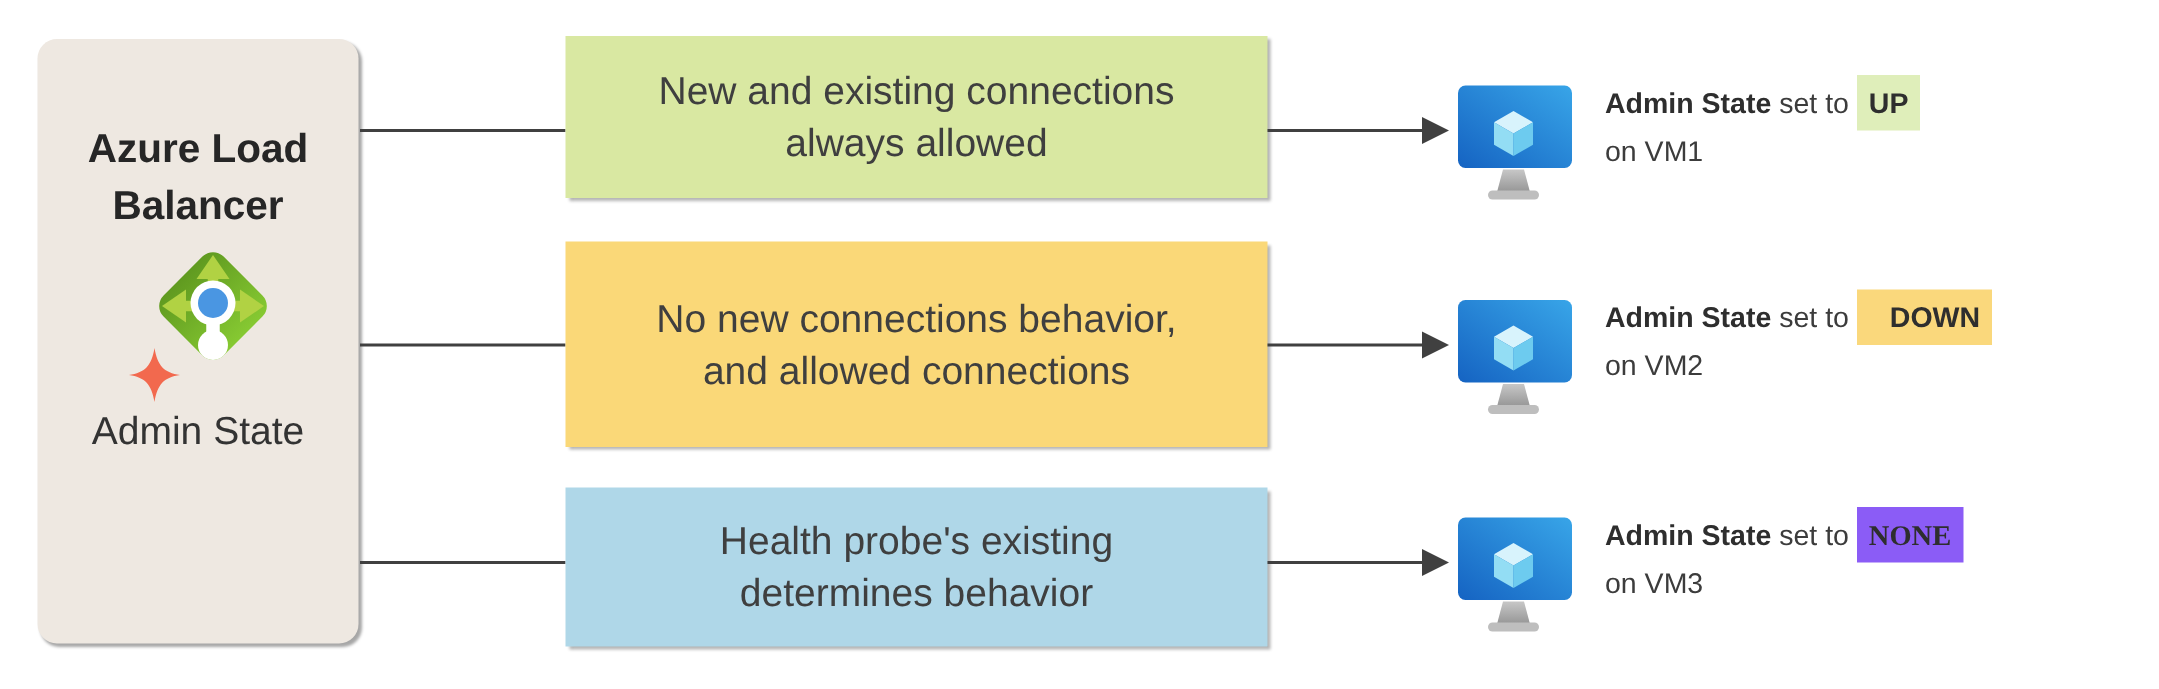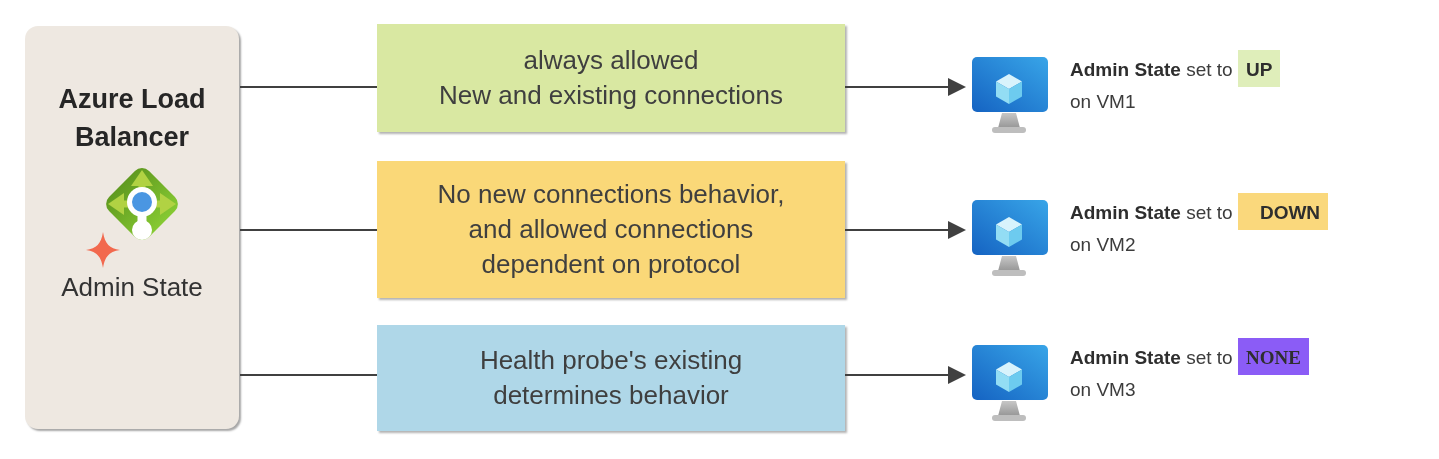--- a/index.html
+++ b/index.html
@@ -178,27 +178,26 @@
       </svg>
     </div>
     <div class="panel-label">Admin State</div>
   </div>
 
   <div class="conn conn-left y1"></div>
   <div class="conn conn-left y2"></div>
   <div class="conn conn-left y3"></div>
 
   <div class="bbox bbox-1">
+    <span>New and existing connections</span>
     <span>always allowed</span>
-    <span>New and existing connections</span>
   </div>
   <div class="bbox bbox-2">
     <span>No new connections behavior,</span>
     <span>and allowed connections</span>
-    <span>dependent on protocol</span>
   </div>
   <div class="bbox bbox-3">
     <span>Health probe's existing</span>
     <span>determines behavior</span>
   </div>
 
   <div class="conn conn-right y1"></div>
   <div class="arrowhead y1h"></div>
   <div class="conn conn-right y2"></div>
   <div class="arrowhead y2h"></div>

